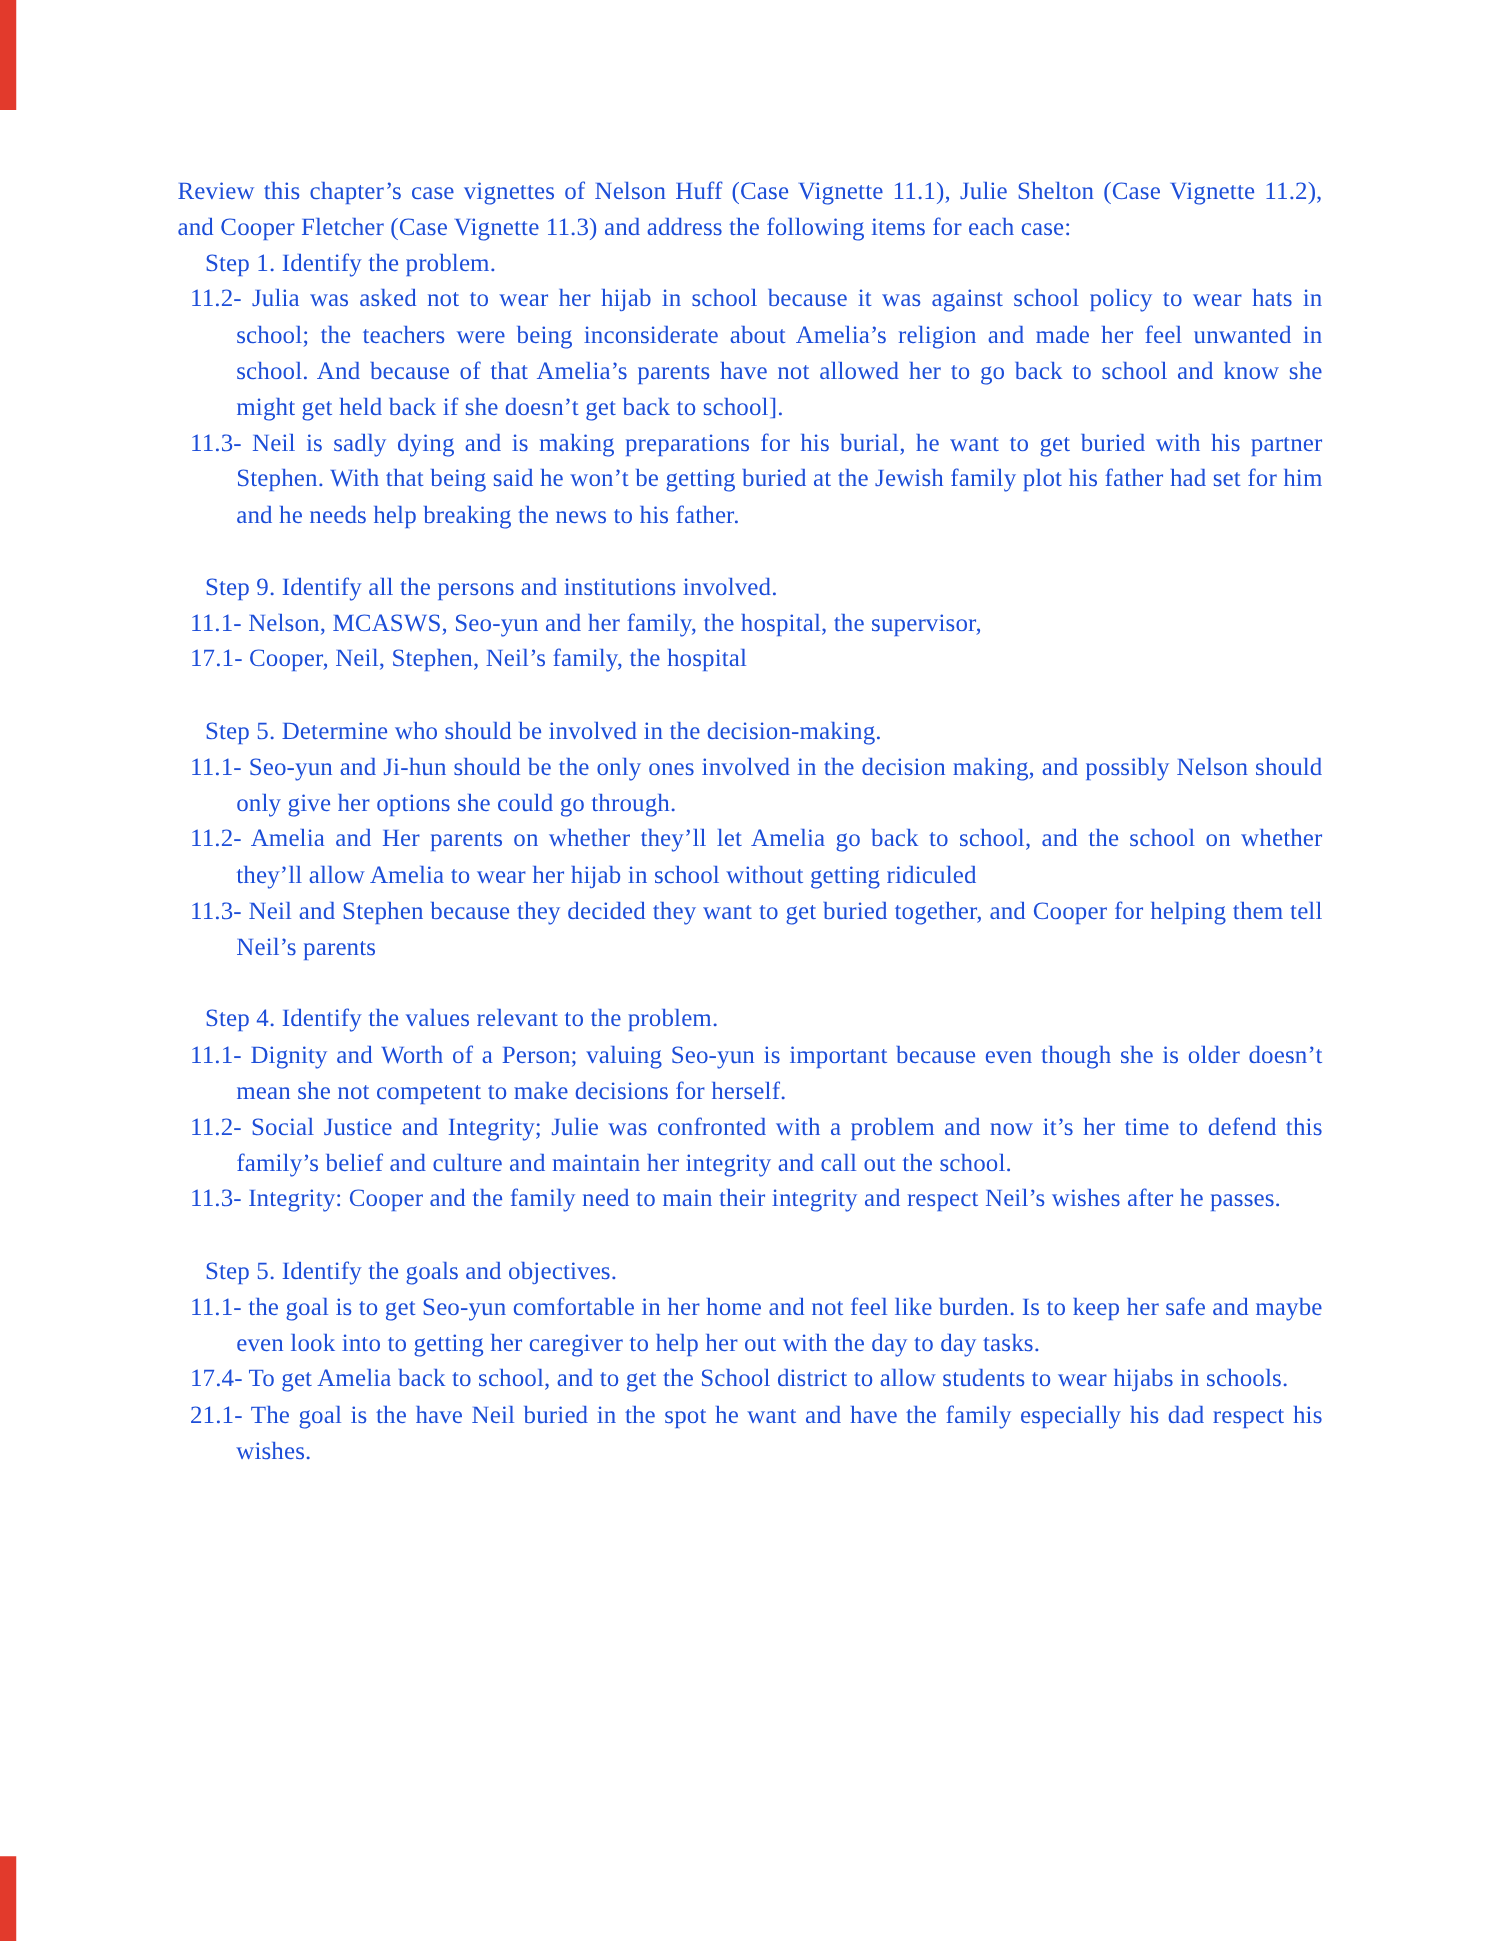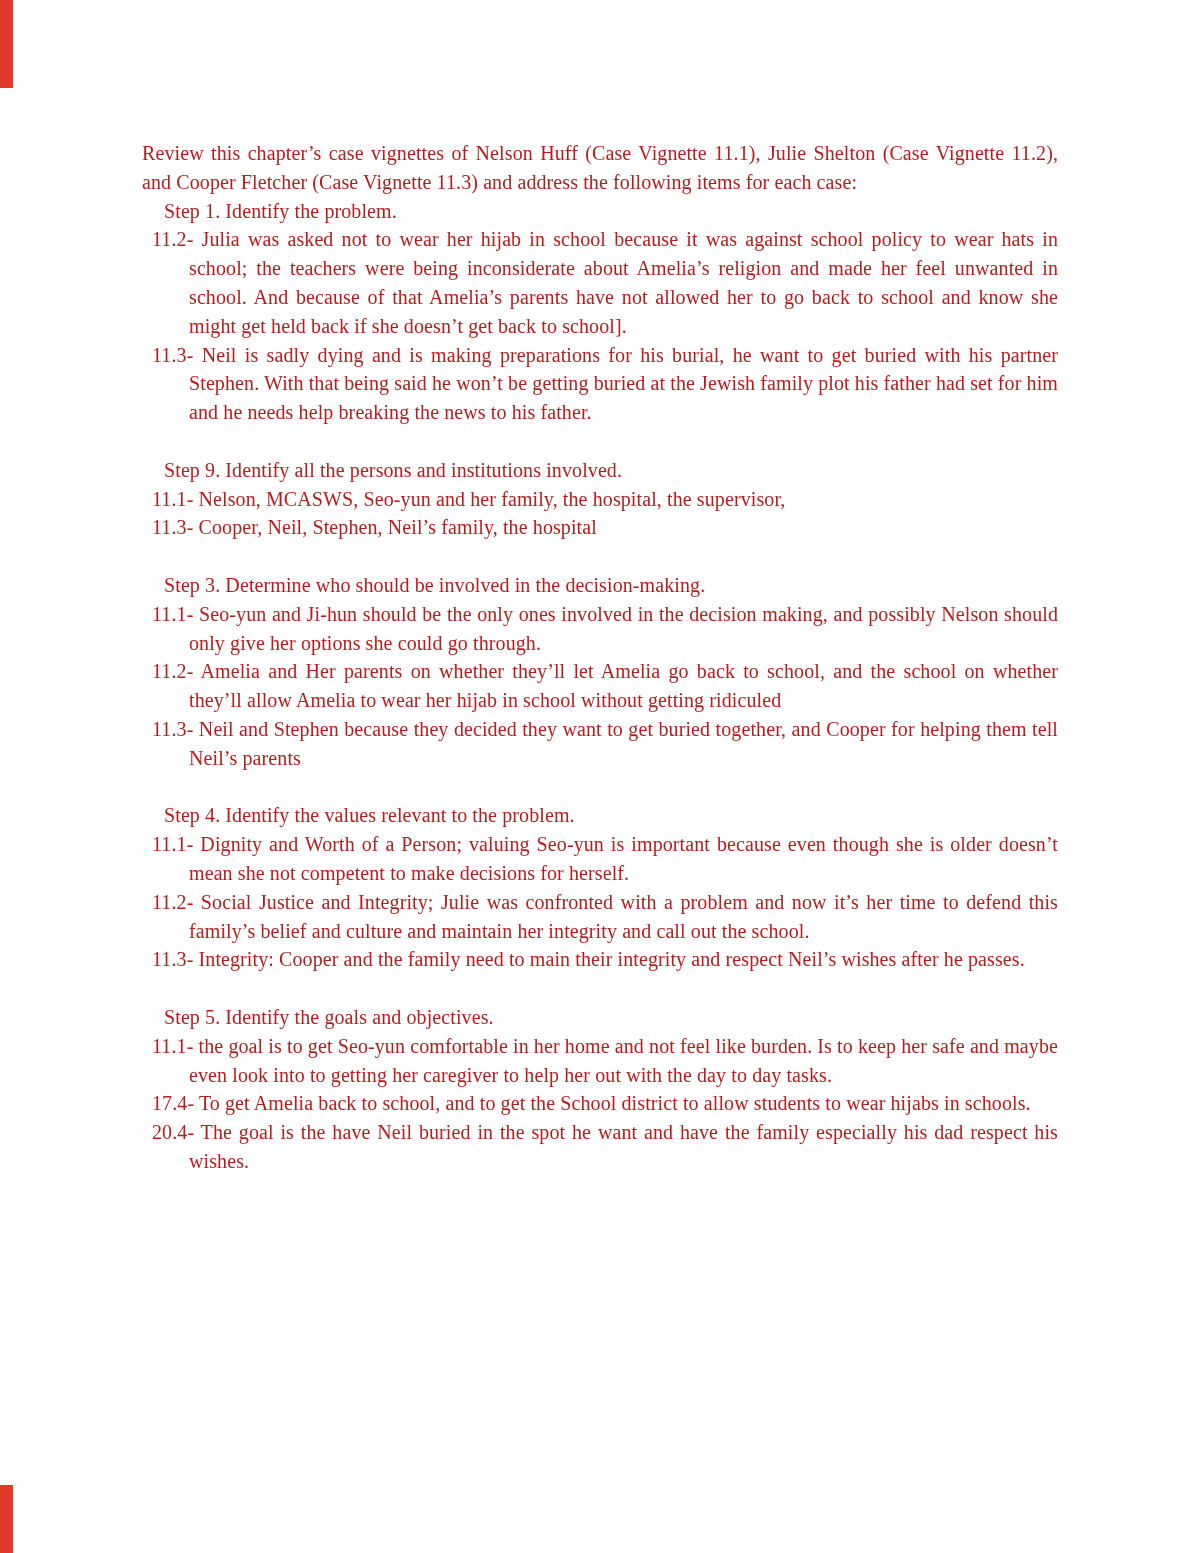--- a/index.html
+++ b/index.html
@@ -7,21 +7,21 @@
     padding: 0;
     background: #ffffff;
   }
   .page {
     position: relative;
     width: 1200px;
     height: 1553px;
     background: #ffffff;
     overflow: hidden;
     font-family: "Liberation Serif", "DejaVu Serif", serif;
-    color: #b91c1c;
+    color: #1d4ed8;
   }
   .scan-bar {
     position: absolute;
     left: 0;
     width: 13px;
     background: #e23a2c;
   }
   .scan-bar.top { top: 0; height: 88px; }
   .scan-bar.bottom { top: 1485px; height: 68px; }
 
@@ -64,38 +64,38 @@
 
     <section class="step">
       <p class="step-title">Step 1. Identify the problem.</p>
       <p class="item">11.2- Julia was asked not to wear her hijab in school because it was against school policy to wear hats in school; the teachers were being inconsiderate about Amelia’s religion and made her feel unwanted in school. And because of that Amelia’s parents have not allowed her to go back to school and know she might get held back if she doesn’t get back to school].</p>
       <p class="item">11.3- Neil is sadly dying and is making preparations for his burial, he want to get buried with his partner Stephen. With that being said he won’t be getting buried at the Jewish family plot his father had set for him and he needs help breaking the news to his father.</p>
     </section>
 
     <section class="step gap">
       <p class="step-title">Step 9. Identify all the persons and institutions involved.</p>
       <p class="item">11.1- Nelson, MCASWS, Seo-yun and her family, the hospital, the supervisor,</p>
-      <p class="item">11.3- Cooper, Neil, Stephen, Neil’s family, the hospital</p>
+      <p class="item">17.1- Cooper, Neil, Stephen, Neil’s family, the hospital</p>
     </section>
 
     <section class="step gap">
-      <p class="step-title">Step 3. Determine who should be involved in the decision-making.</p>
+      <p class="step-title">Step 5. Determine who should be involved in the decision-making.</p>
       <p class="item">11.1- Seo-yun and Ji-hun should be the only ones involved in the decision making, and possibly Nelson should only give her options she could go through.</p>
       <p class="item">11.2- Amelia and Her parents on whether they’ll let Amelia go back to school, and the school on whether they’ll allow Amelia to wear her hijab in school without getting ridiculed</p>
       <p class="item">11.3- Neil and Stephen because they decided they want to get buried together, and Cooper for helping them tell Neil’s parents</p>
     </section>
 
     <section class="step gap">
       <p class="step-title">Step 4. Identify the values relevant to the problem.</p>
       <p class="item">11.1- Dignity and Worth of a Person; valuing Seo-yun is important because even though she is older doesn’t mean she not competent to make decisions for herself.</p>
       <p class="item">11.2- Social Justice and Integrity; Julie was confronted with a problem and now it’s her time to defend this family’s belief and culture and maintain her integrity and call out the school.</p>
       <p class="item">11.3- Integrity: Cooper and the family need to main their integrity and respect Neil’s wishes after he passes.</p>
     </section>
 
     <section class="step gap">
       <p class="step-title">Step 5. Identify the goals and objectives.</p>
       <p class="item">11.1- the goal is to get Seo-yun comfortable in her home and not feel like burden. Is to keep her safe and maybe even look into to getting her caregiver to help her out with the day to day tasks.</p>
       <p class="item">17.4- To get Amelia back to school, and to get the School district to allow students to wear hijabs in schools.</p>
-      <p class="item">20.4- The goal is the have Neil buried in the spot he want and have the family especially his dad respect his wishes.</p>
+      <p class="item">21.1- The goal is the have Neil buried in the spot he want and have the family especially his dad respect his wishes.</p>
     </section>
 
   </div>
 </div>
 
 </body></html>

